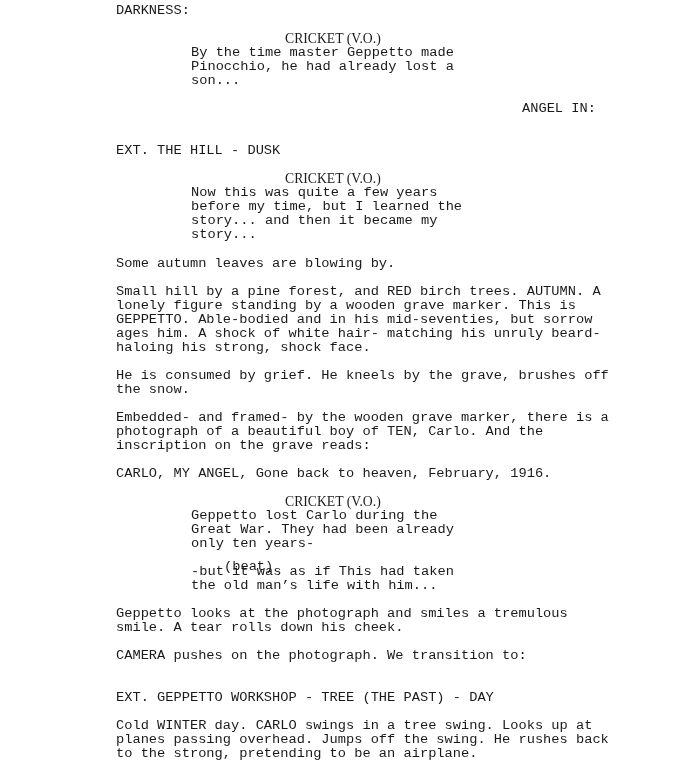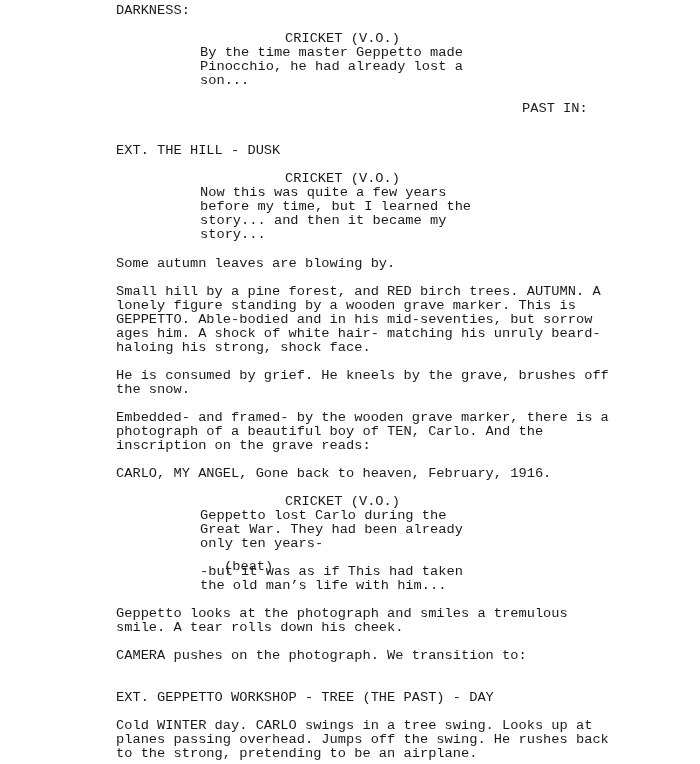--- a/index.html
+++ b/index.html
@@ -4,41 +4,41 @@
   <style>
     html, body { margin: 0; padding: 0; background: #ffffff; }
     body {
       width: 700px; height: 764px; overflow: hidden; position: relative;
       font-family: "Liberation Mono", "DejaVu Sans Mono", monospace;
       font-size: 13.7px; line-height: 14.2px; color: #1a1a1a;
     }
     .page { position: absolute; left: 0; top: 0; width: 700px; height: 764px; }
     .ln { position: absolute; white-space: pre; }
     .action { left: 116px; }
-    .dialogue { left: 200px; text-align: right; }
+    .dialogue { left: 191px; text-align: right; }
     .paren { left: 224px; margin-top: 9px; }
-    .character { left: 285px; }
+    .character { left: 285px; font-family: Liberation Serif, serif; }
     .transition { left: 522px; }
     .bold { font-weight: normal; }
   </style>
 </head>
 <body>
 
 <div class="page">
 
   <div class="ln action" style="top:4px">DARKNESS:</div>
 
   <div>
     <div class="ln character" style="top:32px">CRICKET (V.O.)</div>
     <div class="ln dialogue" style="top:46px">By the time master Geppetto made</div>
     <div class="ln dialogue" style="top:60px">Pinocchio, he had already lost a</div>
     <div class="ln dialogue" style="top:74px">son...</div>
   </div>
 
-  <div class="ln transition" style="top:102px">PAST IN:</div>
+  <div class="ln transition" style="top:102px">ANGEL IN:</div>
 
   <div class="ln action" style="top:144px">EXT. THE HILL - DUSK</div>
 
   <div>
     <div class="ln character" style="top:172px">CRICKET (V.O.)</div>
     <div class="ln dialogue" style="top:186px">Now this was quite a few years</div>
     <div class="ln dialogue" style="top:200px">before my time, but I learned the</div>
     <div class="ln dialogue" style="top:214px">story... and then it became my</div>
     <div class="ln dialogue" style="top:228px">story...</div>
   </div>

